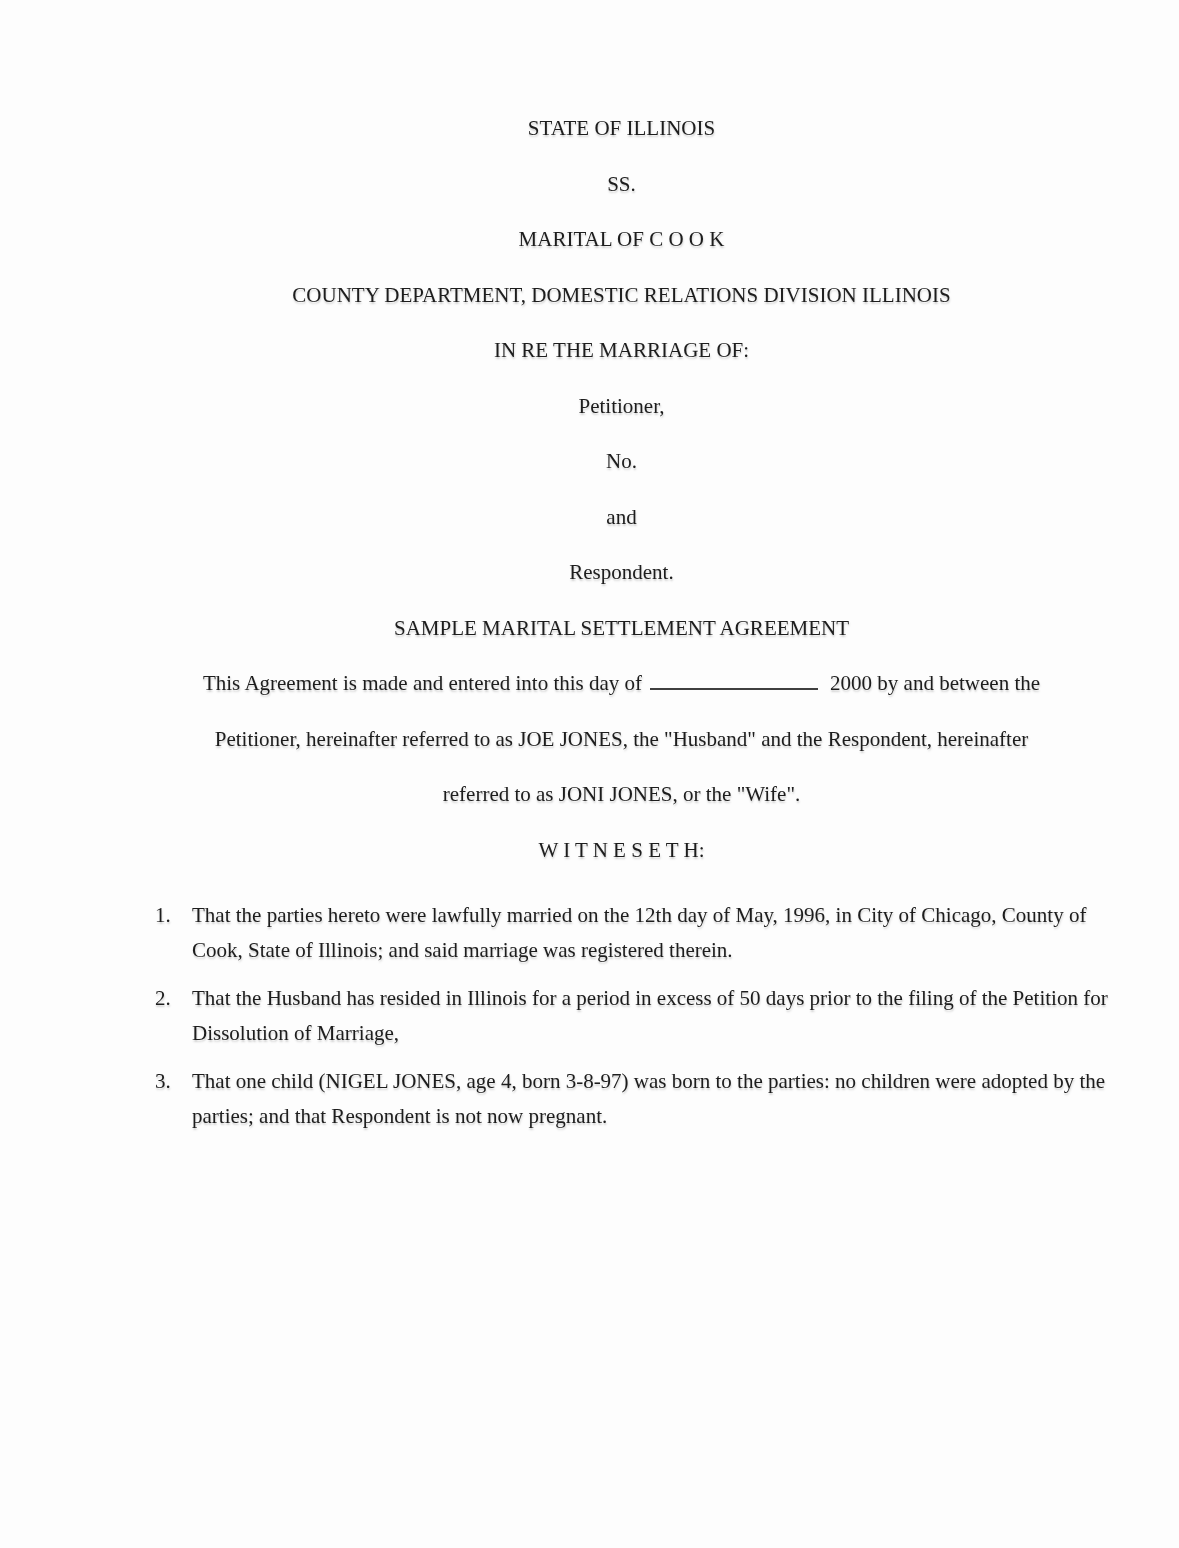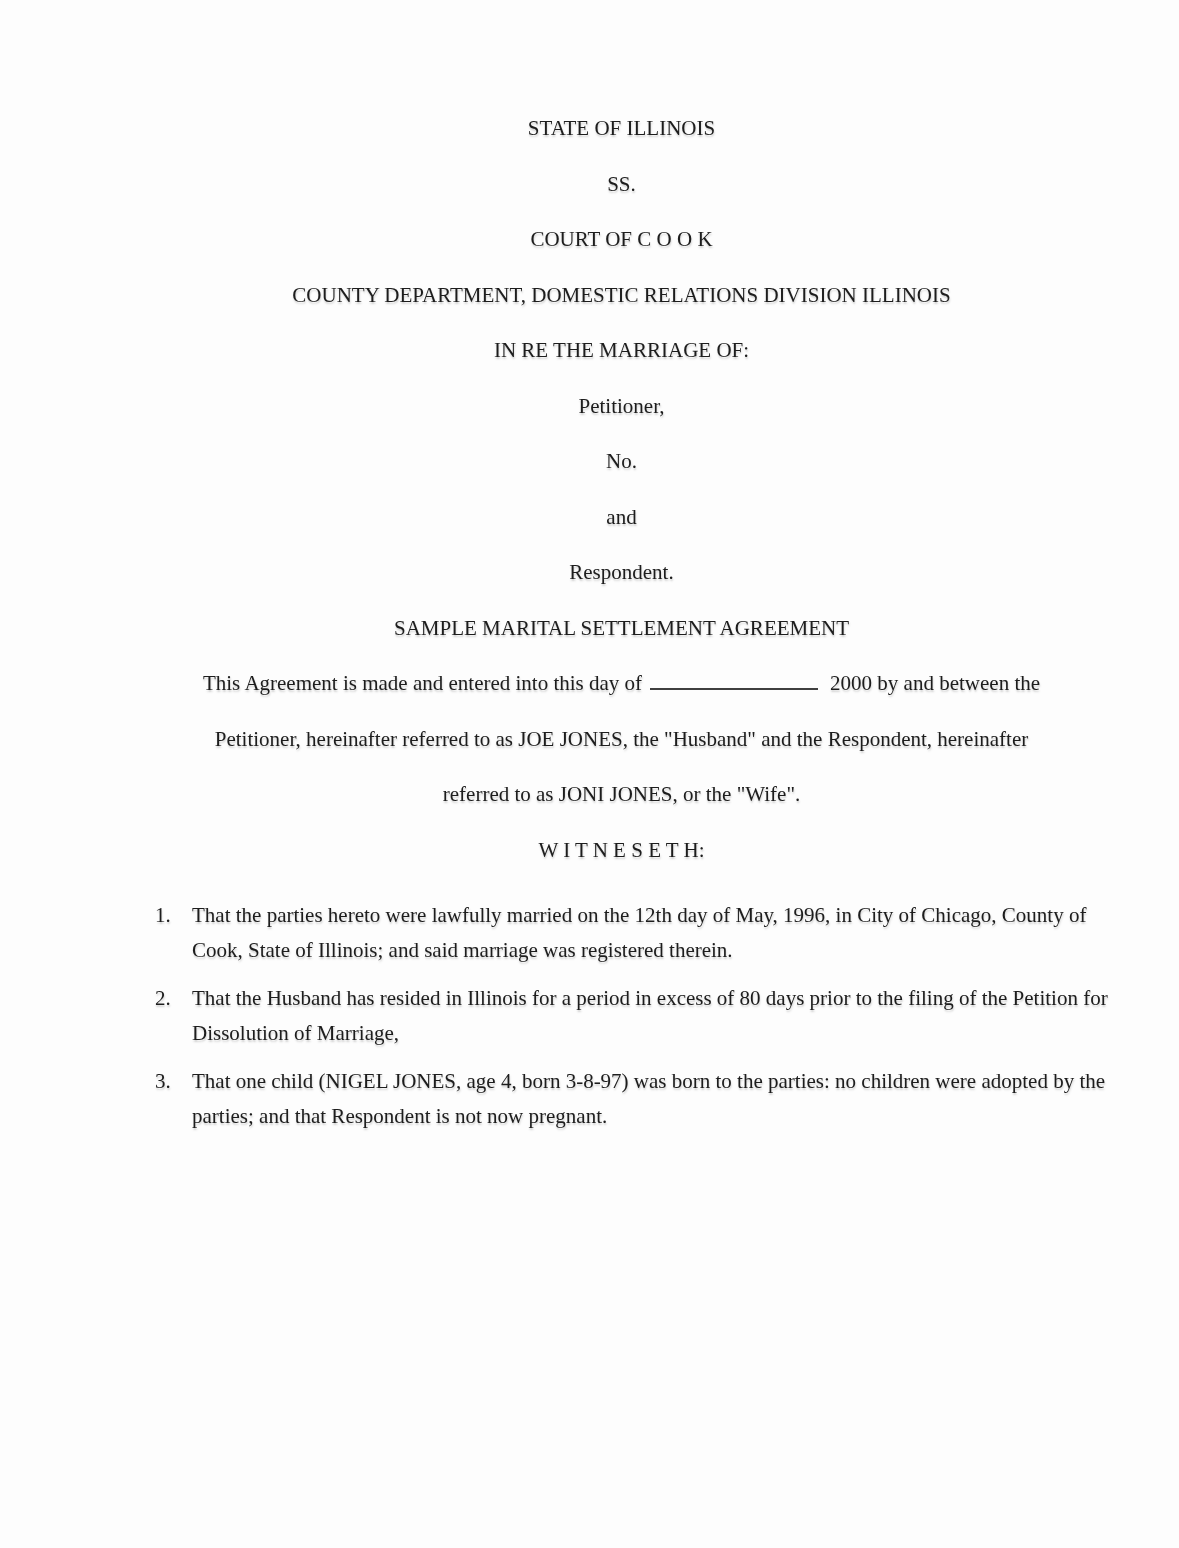--- a/index.html
+++ b/index.html
@@ -52,21 +52,21 @@
     flex: 1;
   }
 </style>
 </head>
 <body>
 
 <div class="page">
   <div class="centered">
     <div class="line">STATE OF ILLINOIS</div>
     <div class="line">SS.</div>
-    <div class="line">COURT OF C O O K</div>
+    <div class="line">MARITAL OF C O O K</div>
     <div class="line">COUNTY DEPARTMENT, DOMESTIC RELATIONS DIVISION ILLINOIS</div>
     <div class="line">IN RE THE MARRIAGE OF:</div>
     <div class="line">Petitioner,</div>
     <div class="line">No.</div>
     <div class="line">and</div>
     <div class="line">Respondent.</div>
 
     <div class="line bold">SAMPLE MARITAL SETTLEMENT AGREEMENT</div>
 
     <div class="line">
@@ -78,20 +78,20 @@
     <div class="line bold">W I T N E S E T H:</div>
   </div>
 
   <div class="list">
     <div class="list-item">
       <span class="num">1.</span>
       <span class="txt">That the parties hereto were lawfully married on the 12th day of May, 1996, in City of Chicago, County of Cook, State of Illinois; and said marriage was registered therein.</span>
     </div>
     <div class="list-item">
       <span class="num">2.</span>
-      <span class="txt">That the Husband has resided in Illinois for a period in excess of 80 days prior to the filing of the Petition for Dissolution of Marriage,</span>
+      <span class="txt">That the Husband has resided in Illinois for a period in excess of 50 days prior to the filing of the Petition for Dissolution of Marriage,</span>
     </div>
     <div class="list-item">
       <span class="num">3.</span>
       <span class="txt">That one child (NIGEL JONES, age 4, born 3-8-97) was born to the parties: no children were adopted by the parties; and that Respondent is not now pregnant.</span>
     </div>
   </div>
 </div>
 
 </body></html>

